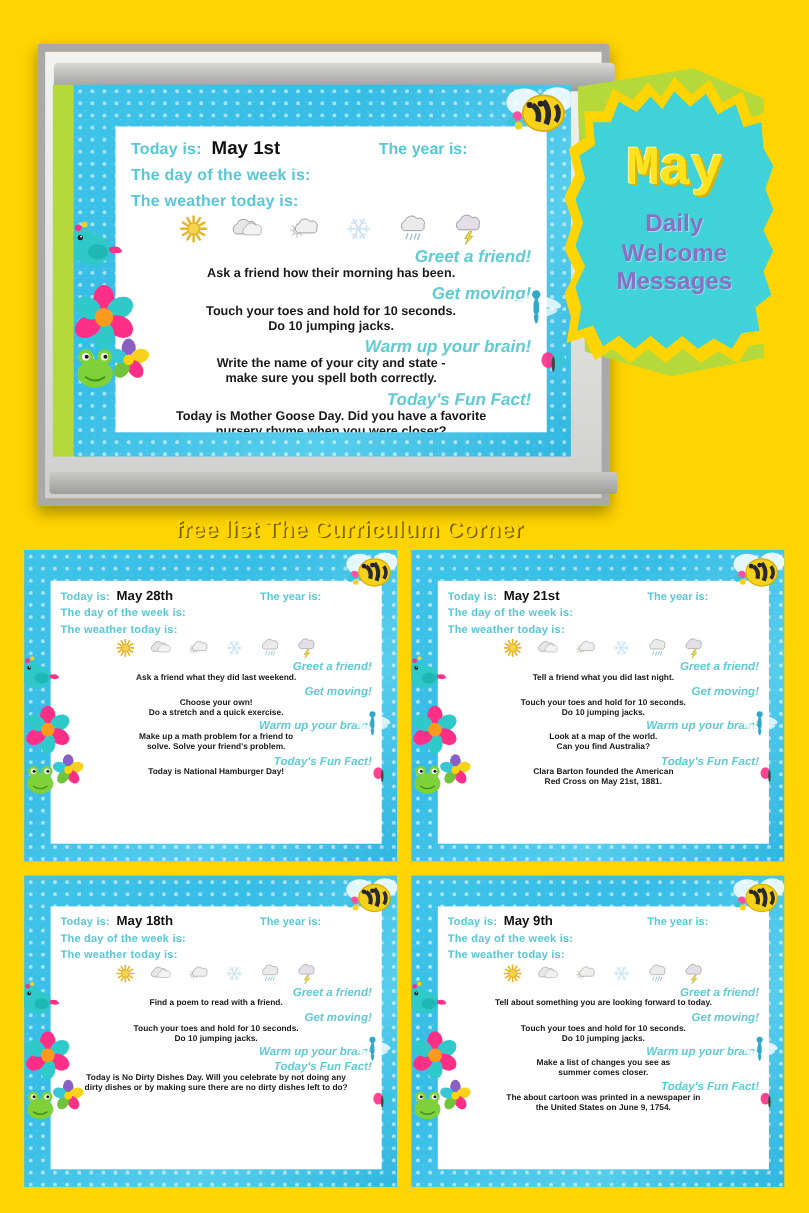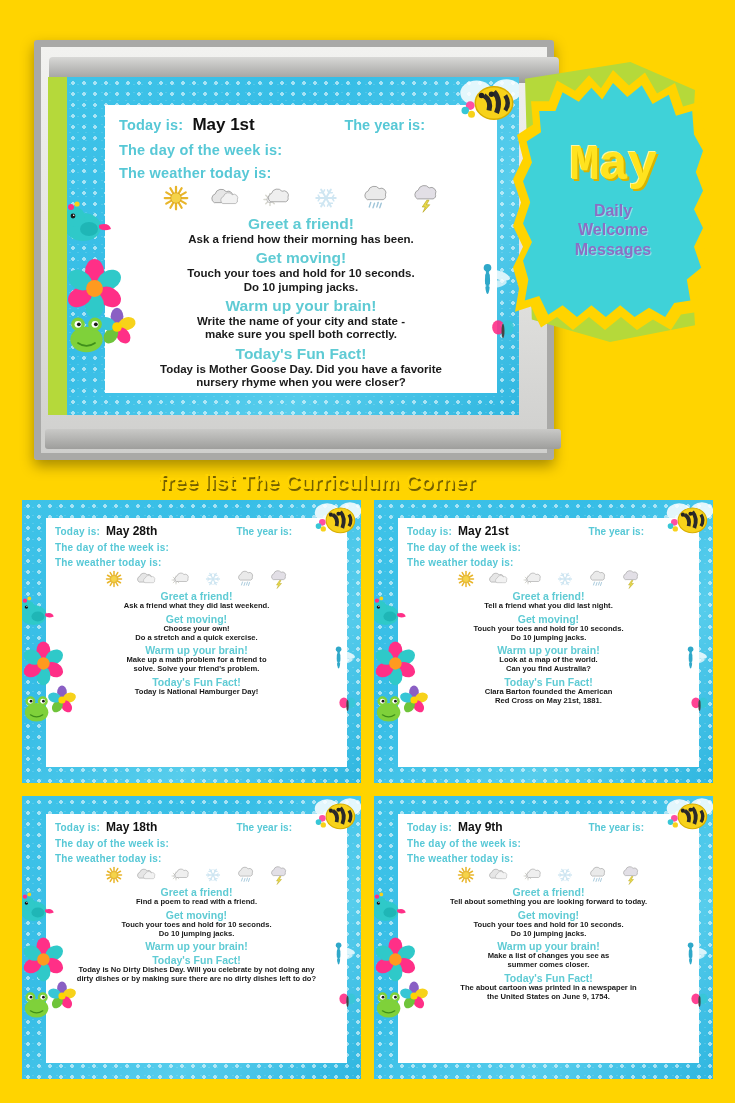--- a/index.html
+++ b/index.html
@@ -45,32 +45,34 @@
     background:
       radial-gradient(circle at 6px 6px, rgba(255,255,255,.55) 1.6px, transparent 2px) 0 0/11px 11px,
       radial-gradient(circle at 3px 9px, rgba(255,255,255,.3) 1.3px, transparent 1.8px) 0 0/8px 8px,
       linear-gradient(135deg,#3fc3e8 0%, #36bde6 35%, #57cdec 70%, #2fb6e0 100%);
     overflow: hidden;
   }
   .card-inner {
     position: absolute;
     background: #ffffff;
     overflow: hidden;
+    margin-top: 10px;
   }
 
   
   .hdr-row { position: relative; white-space: nowrap; }
   .lbl { color: #57c8d6; font-weight: 700; letter-spacing: .2px; }
   .dateval { color: #111; font-weight: 700; }
   .yearlbl { color: #57c8d6; font-weight: 700; }
 
   
   .sect-title {
-    color: #5fcbd4; font-weight: 700; text-align: center;
+    color: #5fcbd4; font-weight: 700; text-align: right;
     white-space: nowrap;
+    font-style: italic;
   }
   .sect-body {
     color: #1a1a1a; font-weight: 700; text-align: center;
     line-height: 1.16;
   }
 
   
   .weather { display: flex; justify-content: center; align-items: flex-end; }
   .weather svg { display: block; }
 
@@ -130,21 +132,21 @@
     display: flex; flex-direction: column;
     align-items: center; justify-content: center;
     text-align: center;
   }
   .badge-month {
     font-size: 50px; font-weight: 700; color: #ffe31f;
     text-shadow: 2px 2px 0 #d8b400, -1px -1px 0 #fff6a0;
     line-height: 1; margin-bottom: 10px; letter-spacing: -1px; font-family: Liberation Mono, monospace;
   }
   .badge-sub {
-    font-size: 16px; font-weight: 700; color: #8a6fc4;
+    font-size: 22px; font-weight: 700; color: #8a6fc4;
     line-height: 1.22; text-shadow: 1px 1px 0 rgba(255,255,255,.4);
   }
 
   
   .green-wedge {
     position: absolute; right: 18px; top: 40px;
     width: 170px; height: 280px;
     background: #b5d93a;
     clip-path: polygon(0 6%, 62% 0, 100% 10%, 96% 52%, 100% 94%, 50% 100%, 4% 92%);
     z-index: 0;

